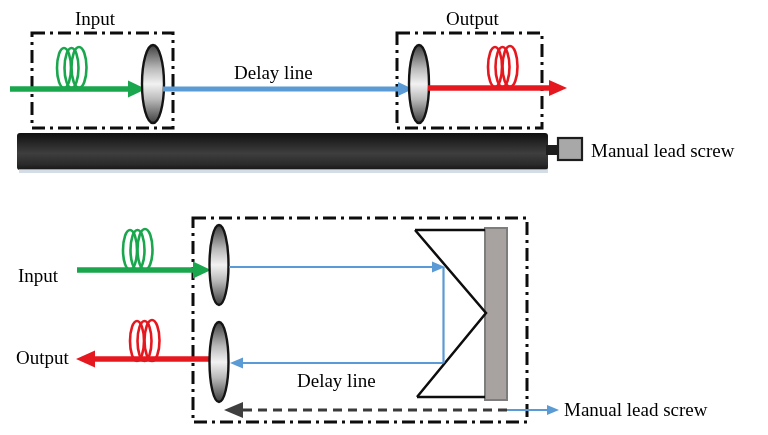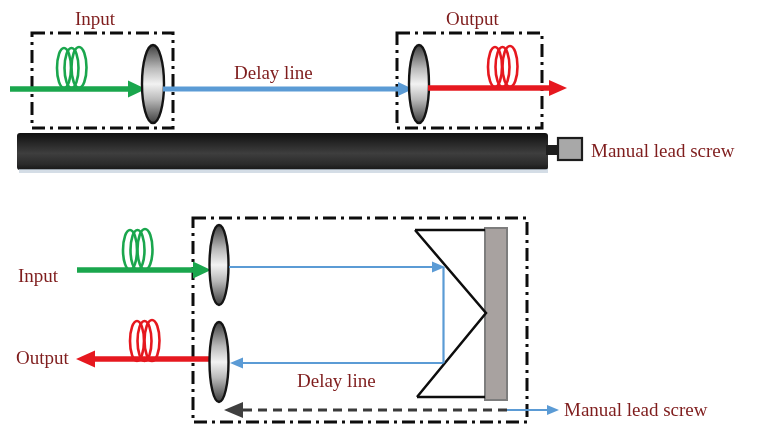--- a/index.html
+++ b/index.html
@@ -8,21 +8,21 @@
     width:768px;height:435px;
     background:#ffffff;
     font-family:"Liberation Serif","DejaVu Serif",serif;
     overflow:hidden;
   }
   .canvas svg{position:absolute;left:0;top:0;}
   .label{
     position:absolute;
     font-size:19px;
     line-height:20px;
-    color:#7f1d1d;
+    color:#000000;
     white-space:nowrap;
   }
   
   .stroke-green{stroke:var(--input-beam-green,#1aa64d);}
   .fill-green{fill:var(--input-beam-green,#1aa64d);}
   .stroke-red{stroke:var(--output-beam-red,#e6181f);}
   .fill-red{fill:var(--output-beam-red,#e6181f);}
   .stroke-blue{stroke:var(--delay-beam-blue,#5b9bd5);}
   .fill-blue{fill:var(--delay-beam-blue,#5b9bd5);}
   .mirror{fill:var(--mirror-gray,#a8a2a0);stroke:#7d7d7d;stroke-width:2;}

